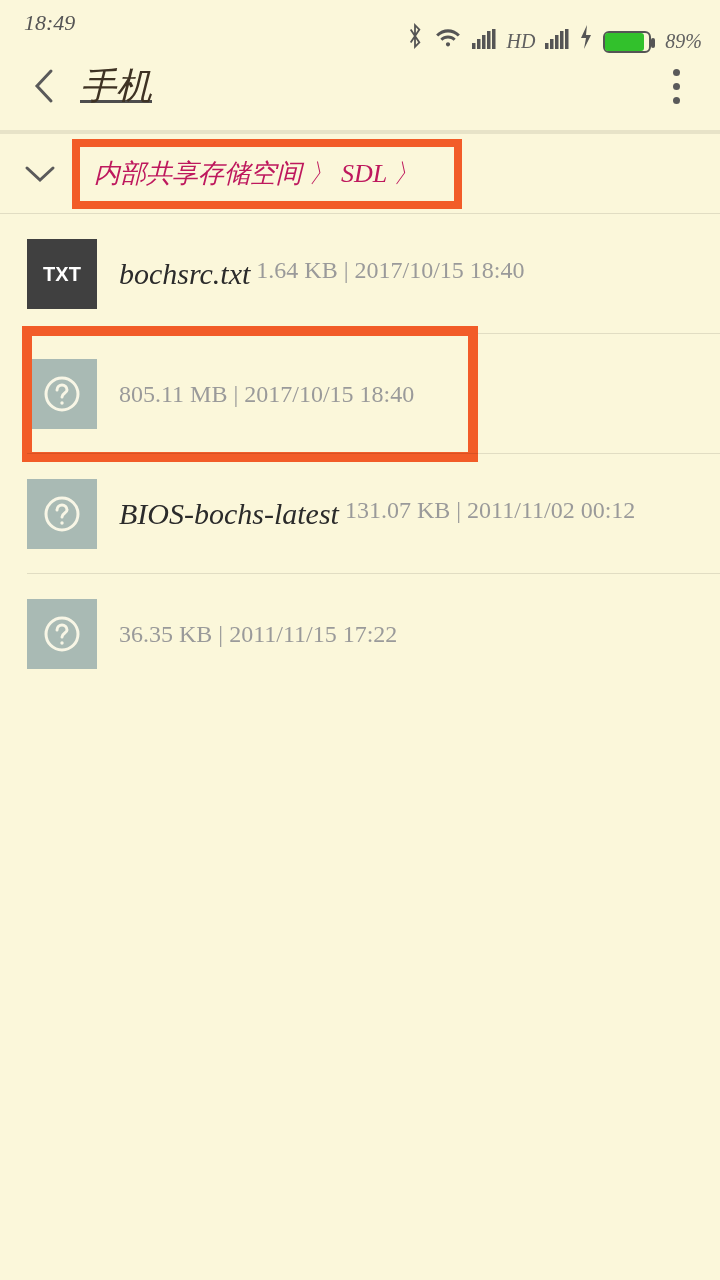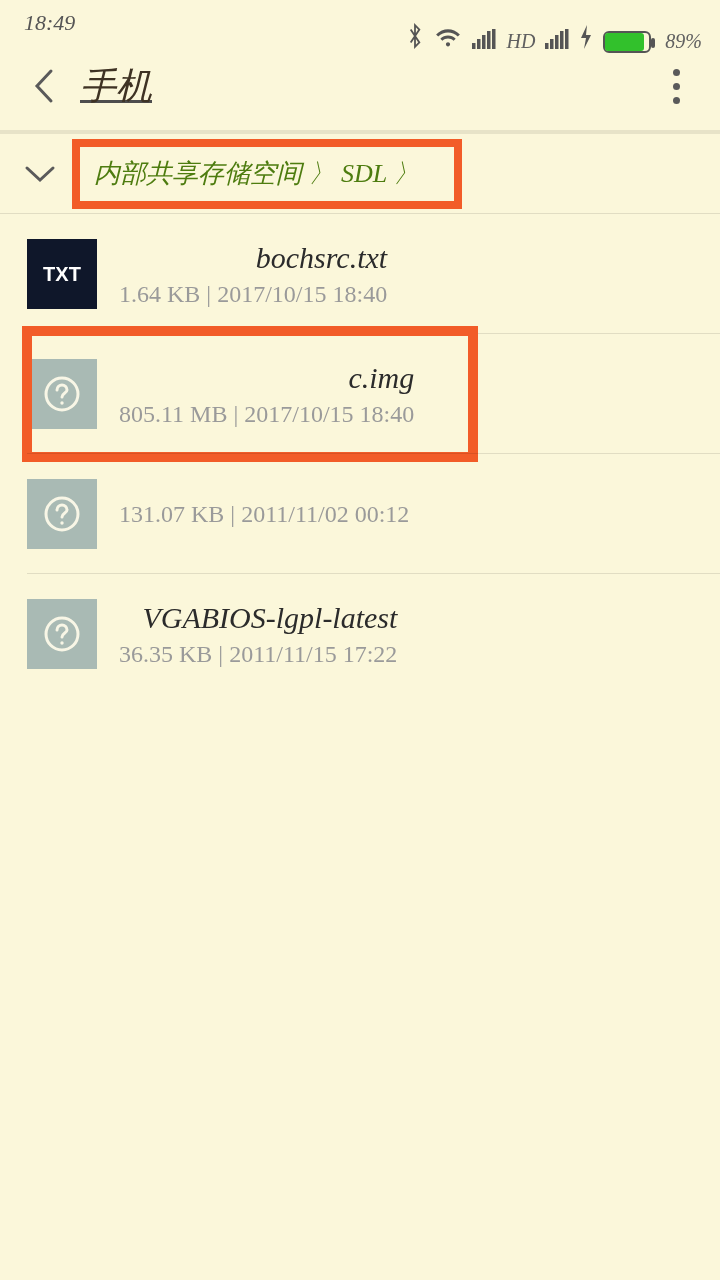--- a/index.html
+++ b/index.html
@@ -78,44 +78,44 @@
   .crumb-box {
     margin-left:12px;
     border:8px solid #f25c28;
     height:70px;
     width:390px;
     display:flex; align-items:center;
     padding:0 14px;
     background:#fbf7da;
   }
   .crumb-text {
-    font-size:26px; color:#4d7c0f; font-style:italic;
+    font-size:26px; color:#be185d; font-style:italic;
     white-space:nowrap;
   }
 
   
   .list { padding-left:27px; }
   .item {
     display:flex; align-items:center;
     height:120px;
     position:relative;
   }
   .item:not(:last-child)::after {
     content:""; position:absolute; left:0; right:-27px; bottom:0;
     height:1px; background:rgba(0,0,0,0.10);
   }
   .thumb {
     width:70px; height:70px; flex:0 0 70px;
     display:flex; align-items:center; justify-content:center;
     margin-right:22px;
   }
-  .thumb.txt { background:#0f172a; color:#fff; font-weight:bold; font-family:Arial,sans-serif; font-size:20px; font-style:normal; }
+  .thumb.txt { background:#404040; color:#fff; font-weight:bold; font-family:Arial,sans-serif; font-size:20px; font-style:normal; }
   .thumb.unknown { background:#a9bab4; }
   .thumb.unknown svg { width:40px; height:40px; }
-  .meta { display:flex; flex-direction:column; gap:6px;align-items:flex-end; }
+  .meta { display:flex; flex-direction:row; gap:6px; }
   .fname { font-size:30px; color:#2b2b2b; font-style:italic; }
   .fsub  { font-size:24px; color:#9a9a9a; }
 
   
   .item.highlight .hi-frame {
     position:absolute;
     left:-5px; top:-8px;
     width:456px; height:136px;
     border:10px solid #f25c28;
     pointer-events:none;
@@ -211,43 +211,42 @@
     </div>
     <div class="item highlight">
       <div class="thumb unknown">
         <svg viewBox="0 0 40 40" fill="none" stroke="#f8f6e6" stroke-width="3">
   <circle cx="20" cy="20" r="16"></circle>
   <path d="M15 16c0-3 2.5-5 5-5s5 2 5 5c0 3-5 3-5 7" stroke-linecap="round"></path>
   <circle cx="20" cy="29" r="1.7" fill="#f8f6e6" stroke="none"></circle>
 </svg>
       </div>
       <div class="meta">
-        <div class="fname">c.img</div>
         <div class="fsub">805.11 MB  |  2017/10/15 18:40</div>
       </div>
       <div class="hi-frame"></div>
     </div>
     <div class="item">
       <div class="thumb unknown">
         <svg viewBox="0 0 40 40" fill="none" stroke="#f8f6e6" stroke-width="3">
   <circle cx="20" cy="20" r="16"></circle>
   <path d="M15 16c0-3 2.5-5 5-5s5 2 5 5c0 3-5 3-5 7" stroke-linecap="round"></path>
   <circle cx="20" cy="29" r="1.7" fill="#f8f6e6" stroke="none"></circle>
 </svg>
       </div>
       <div class="meta">
+        <div class="fname">BIOS-bochs-latest</div>
         <div class="fsub">131.07 KB  |  2011/11/02 00:12</div>
       </div>
     </div>
     <div class="item">
       <div class="thumb unknown">
         <svg viewBox="0 0 40 40" fill="none" stroke="#f8f6e6" stroke-width="3">
   <circle cx="20" cy="20" r="16"></circle>
   <path d="M15 16c0-3 2.5-5 5-5s5 2 5 5c0 3-5 3-5 7" stroke-linecap="round"></path>
   <circle cx="20" cy="29" r="1.7" fill="#f8f6e6" stroke="none"></circle>
 </svg>
       </div>
       <div class="meta">
-        <div class="fname">VGABIOS-lgpl-latest</div>
         <div class="fsub">36.35 KB  |  2011/11/15 17:22</div>
       </div>
     </div>
   </div>
 
 </body></html>

